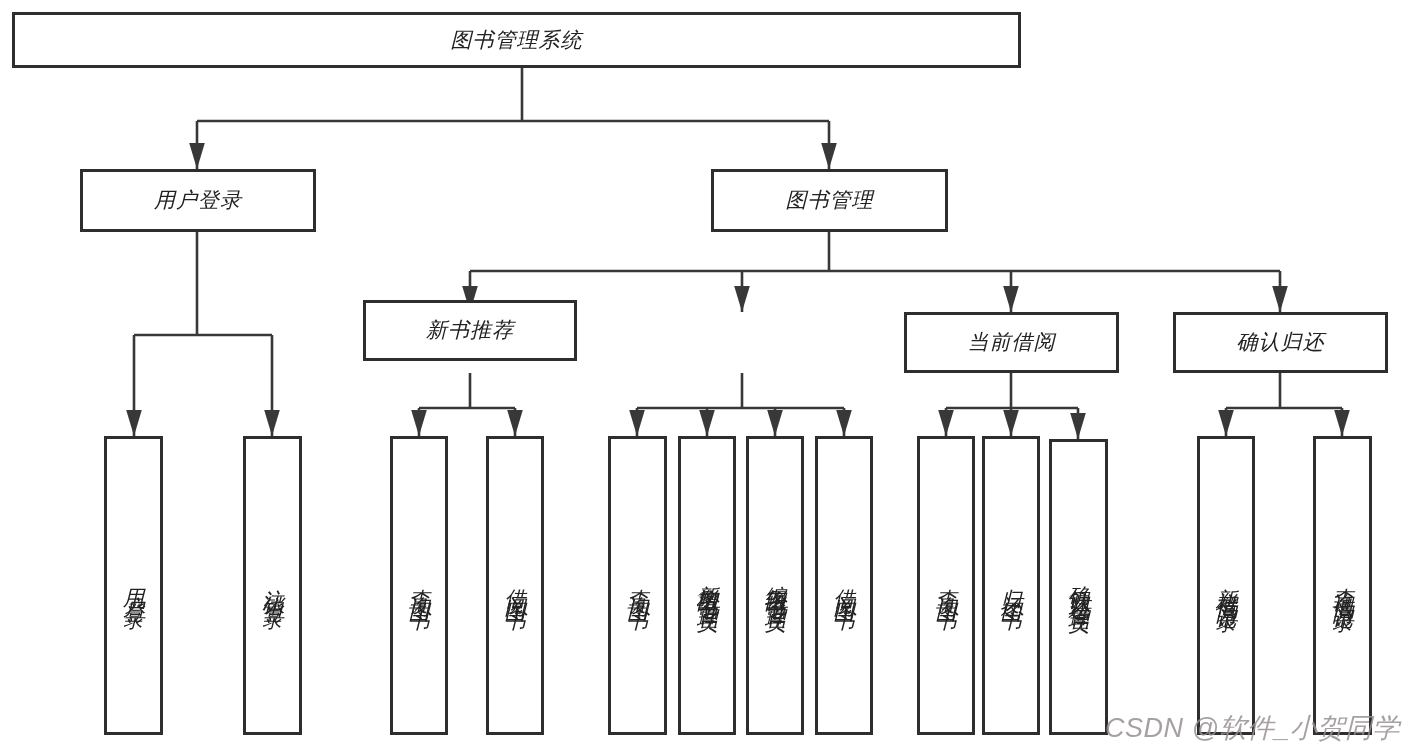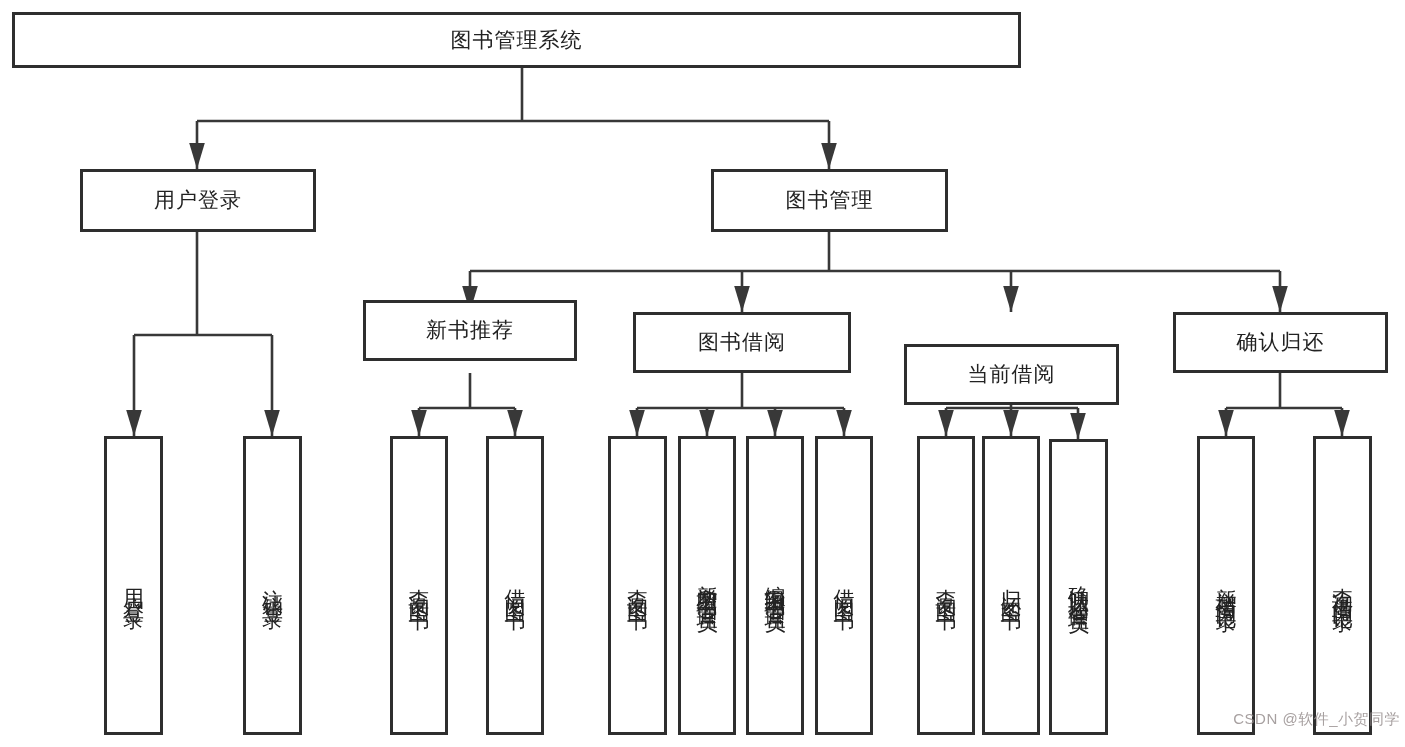--- a/index.html
+++ b/index.html
@@ -7,20 +7,21 @@
     width: 1405px; height: 747px;
     background: #ffffff;
     font-family: "Liberation Sans", sans-serif;
     color: #222222;
   }
   .stage {
     position: relative;
     width: 1405px; height: 747px;
     overflow: hidden;
     background: #ffffff;
+    font-style: italic;
   }
   svg.connectors {
     position: absolute; left: 0; top: 0; z-index: 0;
   }
   .box {
     position: absolute;
     box-sizing: border-box;
     background: #ffffff;
     border: 3px solid #2e2e2e;
     display: flex;
@@ -36,23 +37,23 @@
   }
   .vbox {
     writing-mode: vertical-rl;
     text-orientation: mixed;
     font-size: 21px;
     letter-spacing: 7px;
   }
   .watermark {
     position: absolute;
     right: 5px;
-    bottom: 18px;
+    bottom: 1px;
     z-index: 3;
-    font-size: 15px;
+    font-size: 27px;
     color: rgba(152, 143, 143, 0.85);
     letter-spacing: 0.5px;
     white-space: nowrap;
   }
 </style>
 </head>
 <body>
 
 <div class="stage">
 
@@ -93,22 +94,21 @@
       <line x1="1342" y1="408" x2="1342" y2="436" marker-end="url(#arr)"></line>
     </g>
   </svg>
 
   <div class="box hbox" style="left:12px; top:12px; width:1009px; height:56px;">图书管理系统</div>
 
   <div class="box hbox" style="left:80px; top:169px; width:236px; height:63px;">用户登录</div>
   <div class="box hbox" style="left:711px; top:169px; width:237px; height:63px;">图书管理</div>
 
   <div class="box hbox" style="left:363px; top:300px; width:214px; height:61px;">新书推荐</div>
-  <div class="box hbox" style="left:633px; top:312px; width:218px; height:61px;">图书借阅</div>
-  <div class="box hbox" style="left:904px; top:312px; width:215px; height:61px;margin-top:32px;">当前借阅</div>
+  <div class="box hbox" style="left:904px; top:312px; width:215px; height:61px;">当前借阅</div>
   <div class="box hbox" style="left:1173px; top:312px; width:215px; height:61px;">确认归还</div>
 
   <div class="box vbox" style="left:104px; top:436px; width:59px; height:299px;">用户登录</div>
   <div class="box vbox" style="left:243px; top:436px; width:59px; height:299px;">注销登录</div>
 
   <div class="box vbox" style="left:390px; top:436px; width:58px; height:299px;">查询图书</div>
   <div class="box vbox" style="left:486px; top:436px; width:58px; height:299px;">借阅图书</div>
 
   <div class="box vbox" style="left:608px; top:436px; width:59px; height:299px;">查询图书</div>
   <div class="box vbox" style="left:678px; top:436px; width:58px; height:299px; letter-spacing:4px;">新增图书（管理员）</div>

